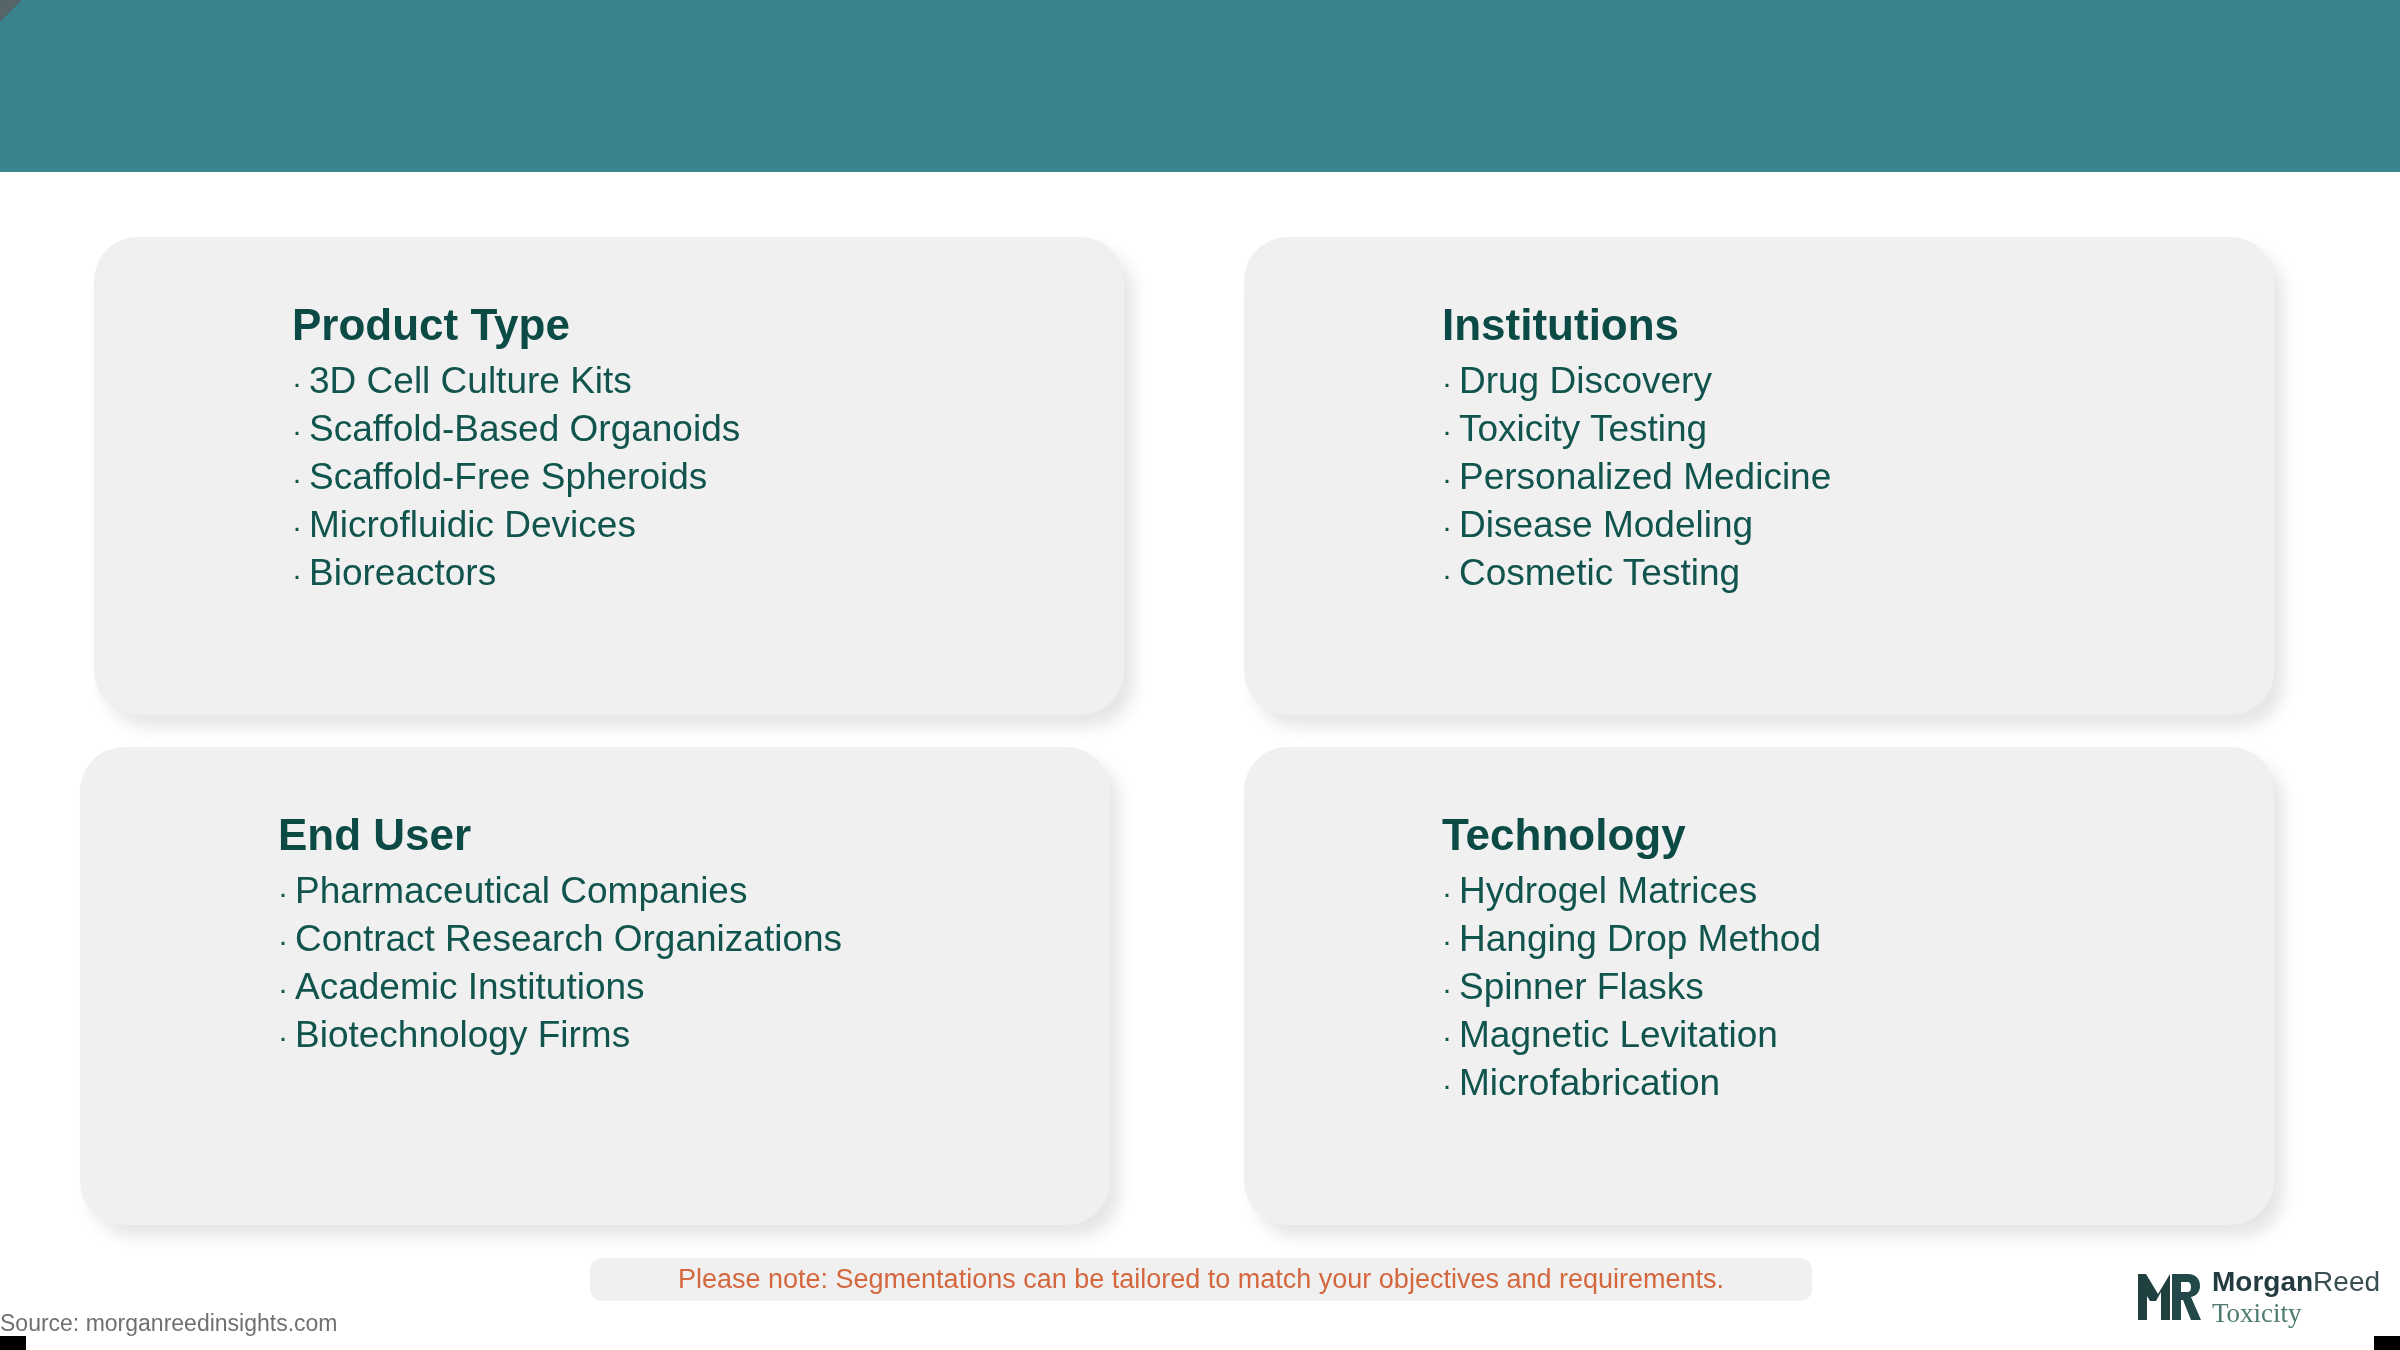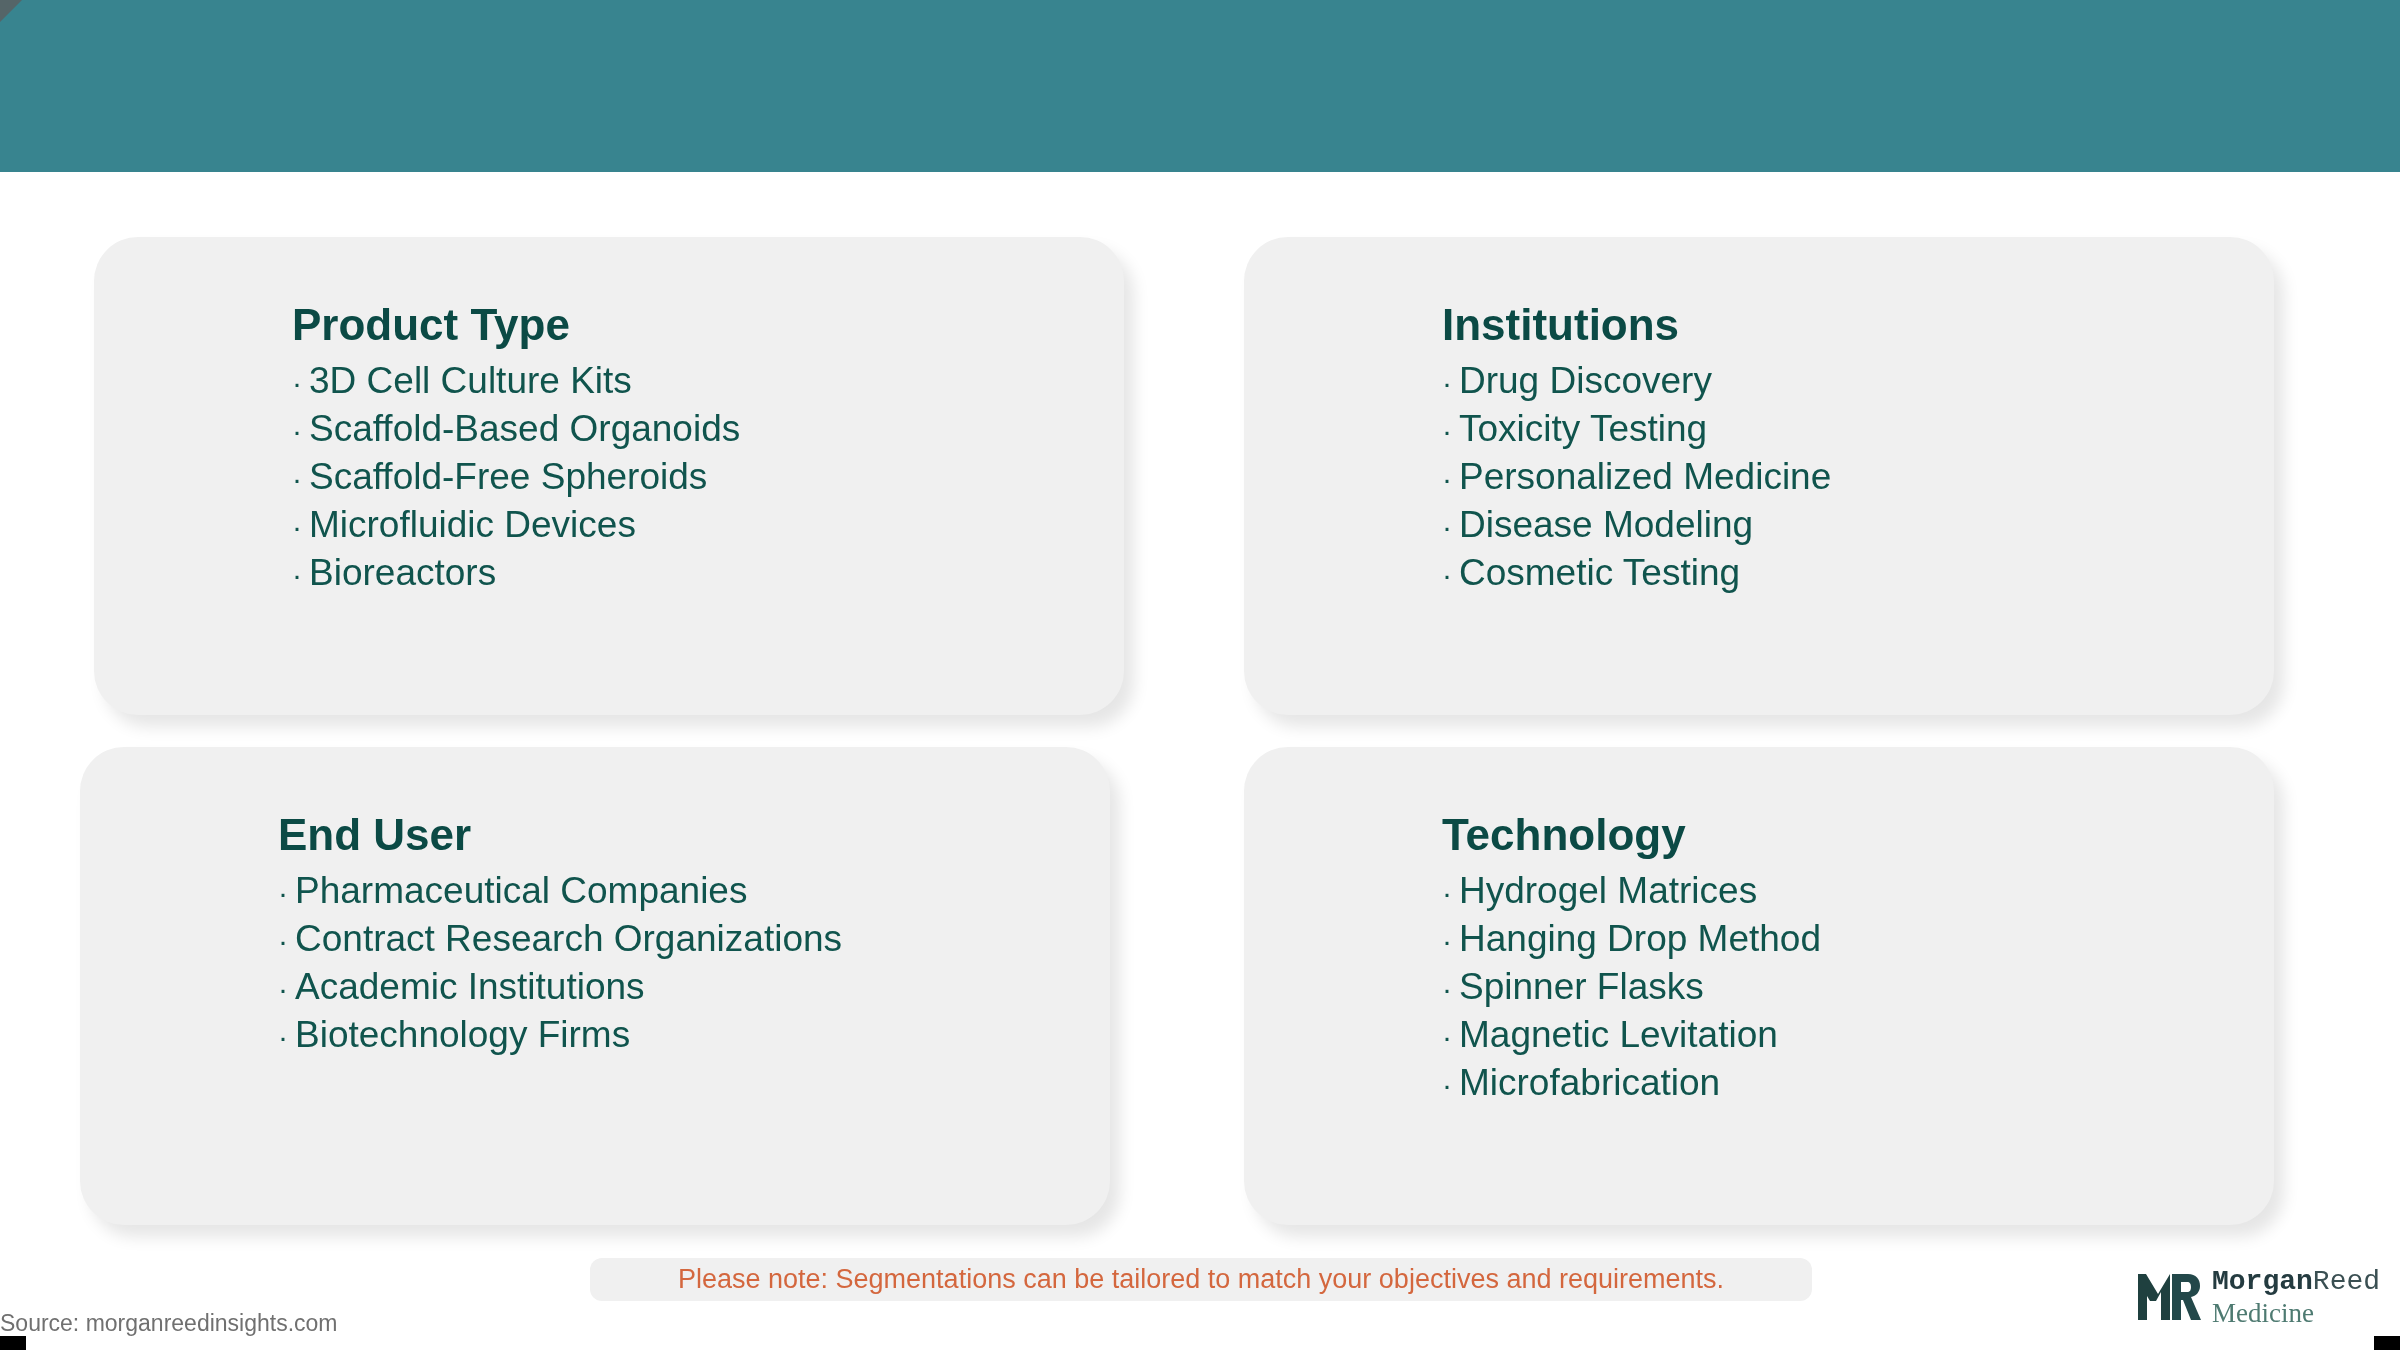--- a/index.html
+++ b/index.html
@@ -149,21 +149,21 @@
     width: 66px;
     height: 52px;
   }
   .logo-words {
     position: absolute;
     left: 76px;
     top: 0px;
     line-height: 1.0;
   }
   .logo-line1 {
-    font-family: Liberation Mono, monospace;
+    font-family: Liberation Sans, sans-serif;
     font-size: 28px;
     font-weight: bold;
     color: #243b40;
     white-space: nowrap;
     text-align: right;
   }
   .logo-line1 .reed { font-weight: normal; color: #3a4f52; }
   .logo-line2 {
     font-family: "Liberation Serif", serif;
     font-size: 27px;
@@ -309,18 +309,18 @@
 
 <div class="logo">
   <div class="logo-mark">
     <svg viewBox="0 0 66 52" width="66" height="52" xmlns="http://www.w3.org/2000/svg">
       <path d="M2 50 L2 4 L10 4 L22 24 L34 4 L34 50 L25 50 L25 22 L20 31 L14 31 L11 26 L11 50 Z" fill="#1f403f"></path>
       <path d="M36 4 L52 4 C60 4 64 9 64 16 C64 22 60 26 55 27 L65 50 L55 50 L47 30 L45 30 L45 50 L36 50 Z M45 12 L45 22 L51 22 C54 22 55 20 55 17 C55 14 54 12 51 12 Z" fill="#23484a"></path>
     </svg>
   </div>
   <div class="logo-words">
     <div class="logo-line1"><span>Morgan</span><span class="reed">Reed</span></div>
-    <div class="logo-line2">Medicine</div>
+    <div class="logo-line2">Toxicity</div>
   </div>
 </div>
 
 <div class="mark bl"></div>
 <div class="mark br"></div>
 
 </body></html>

